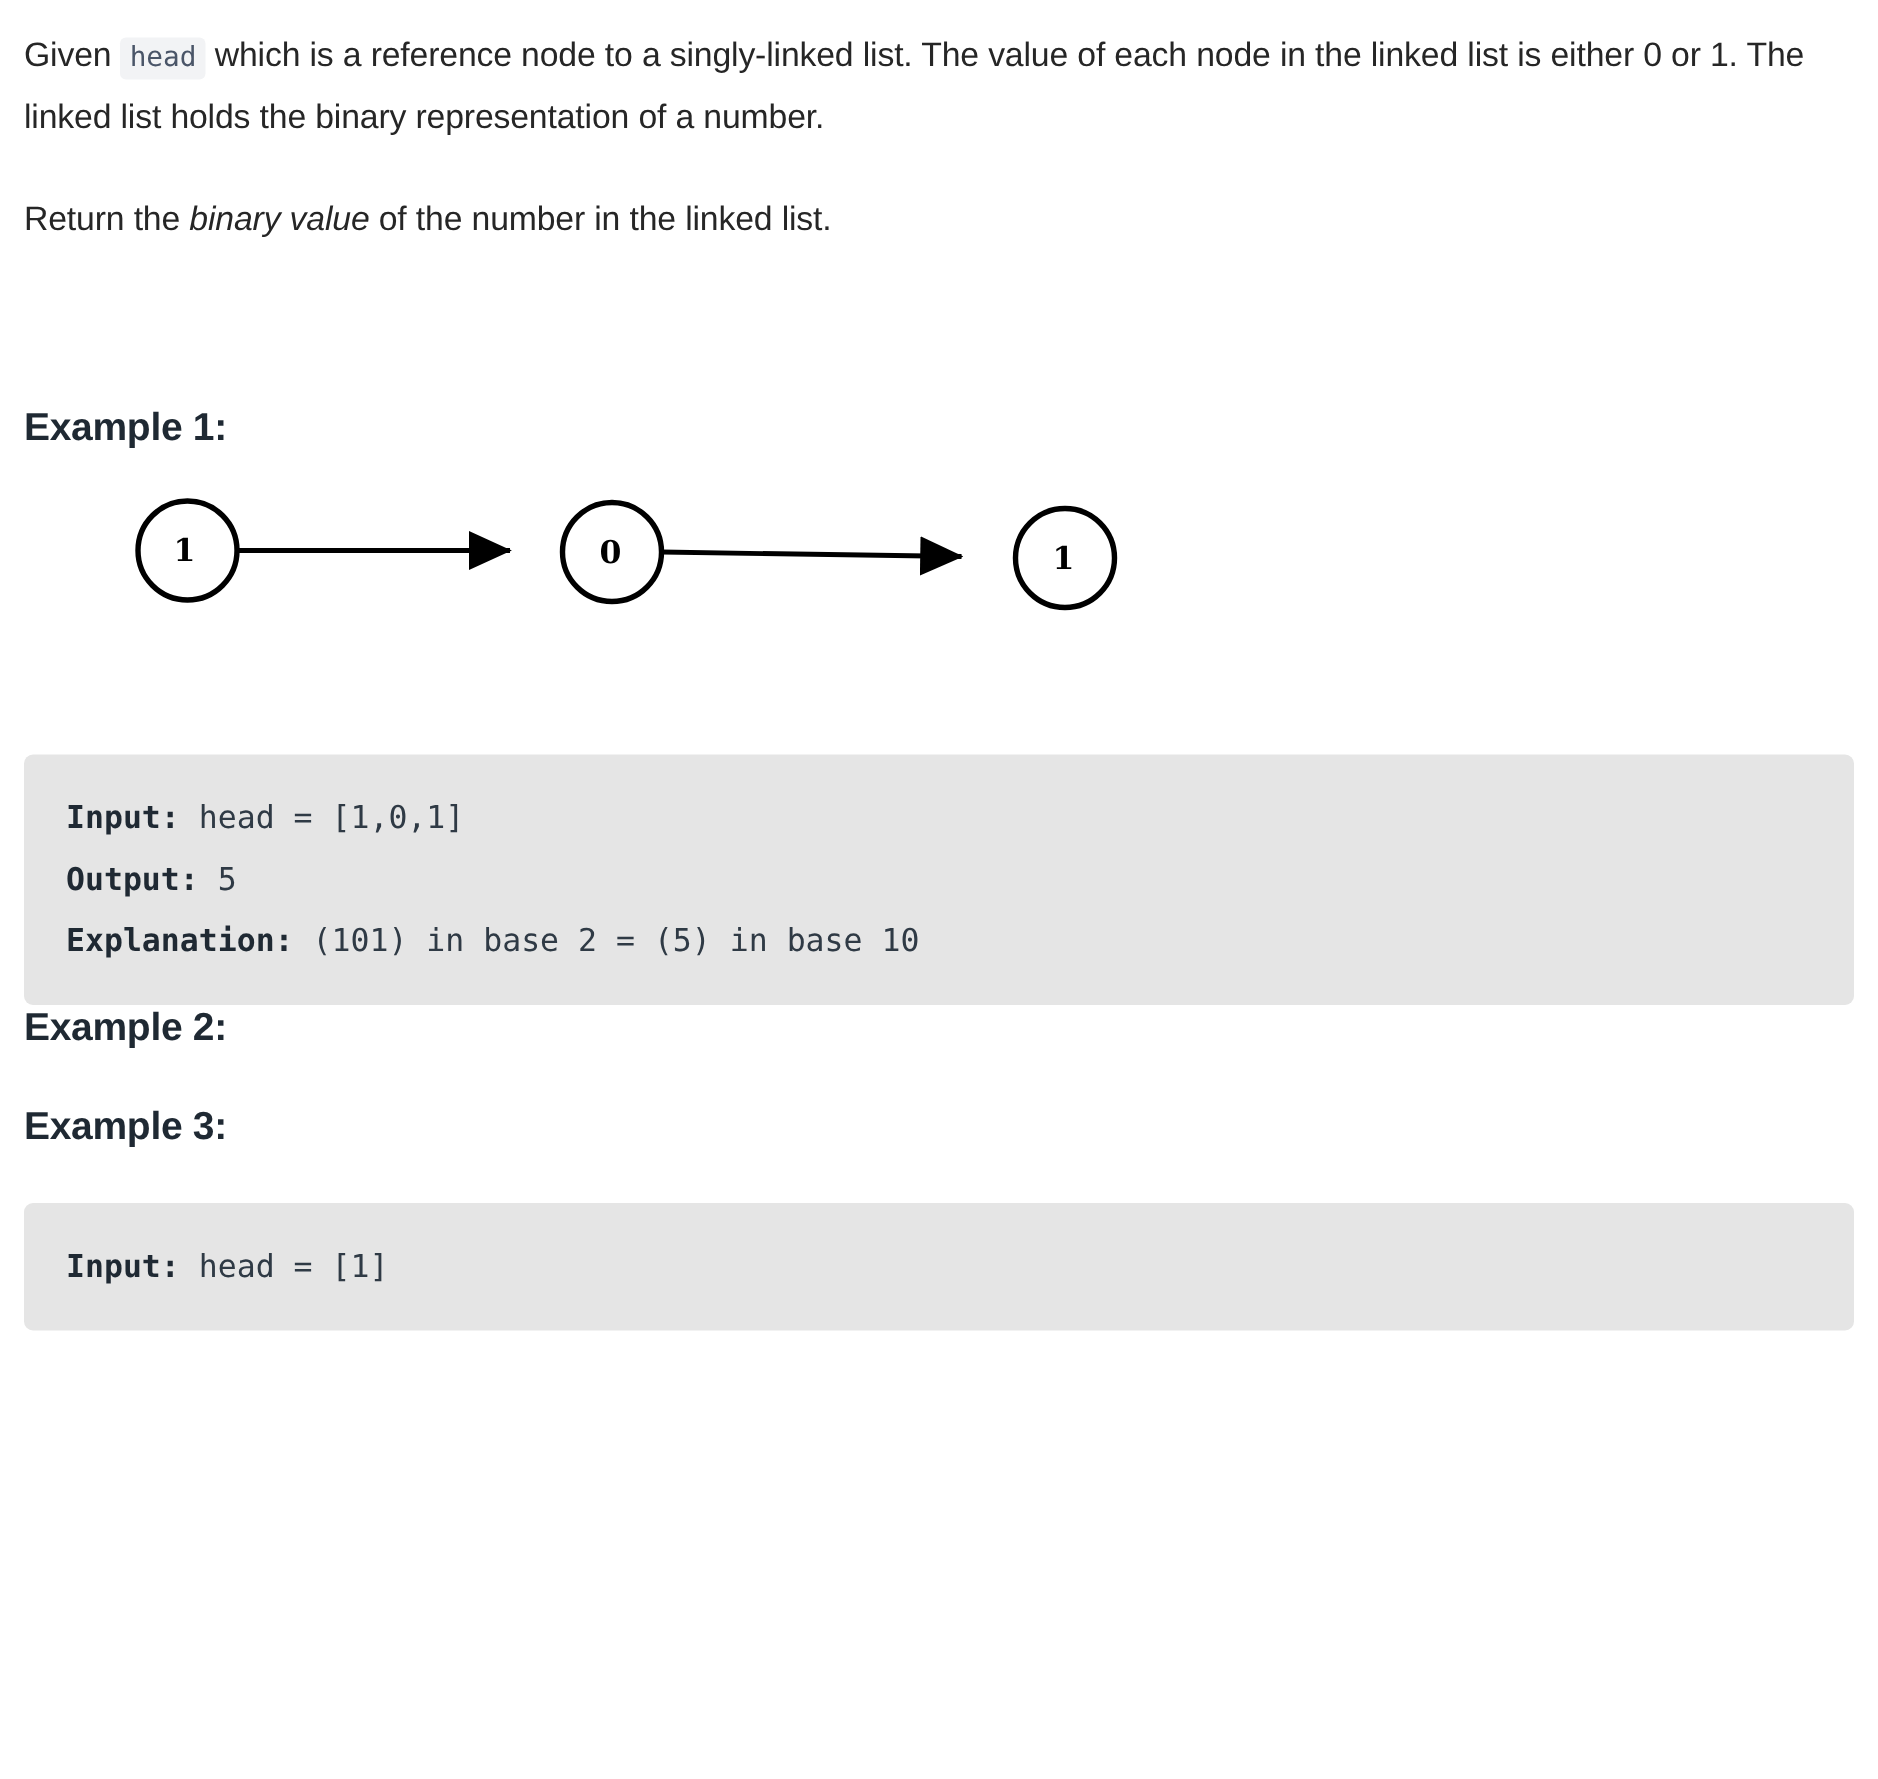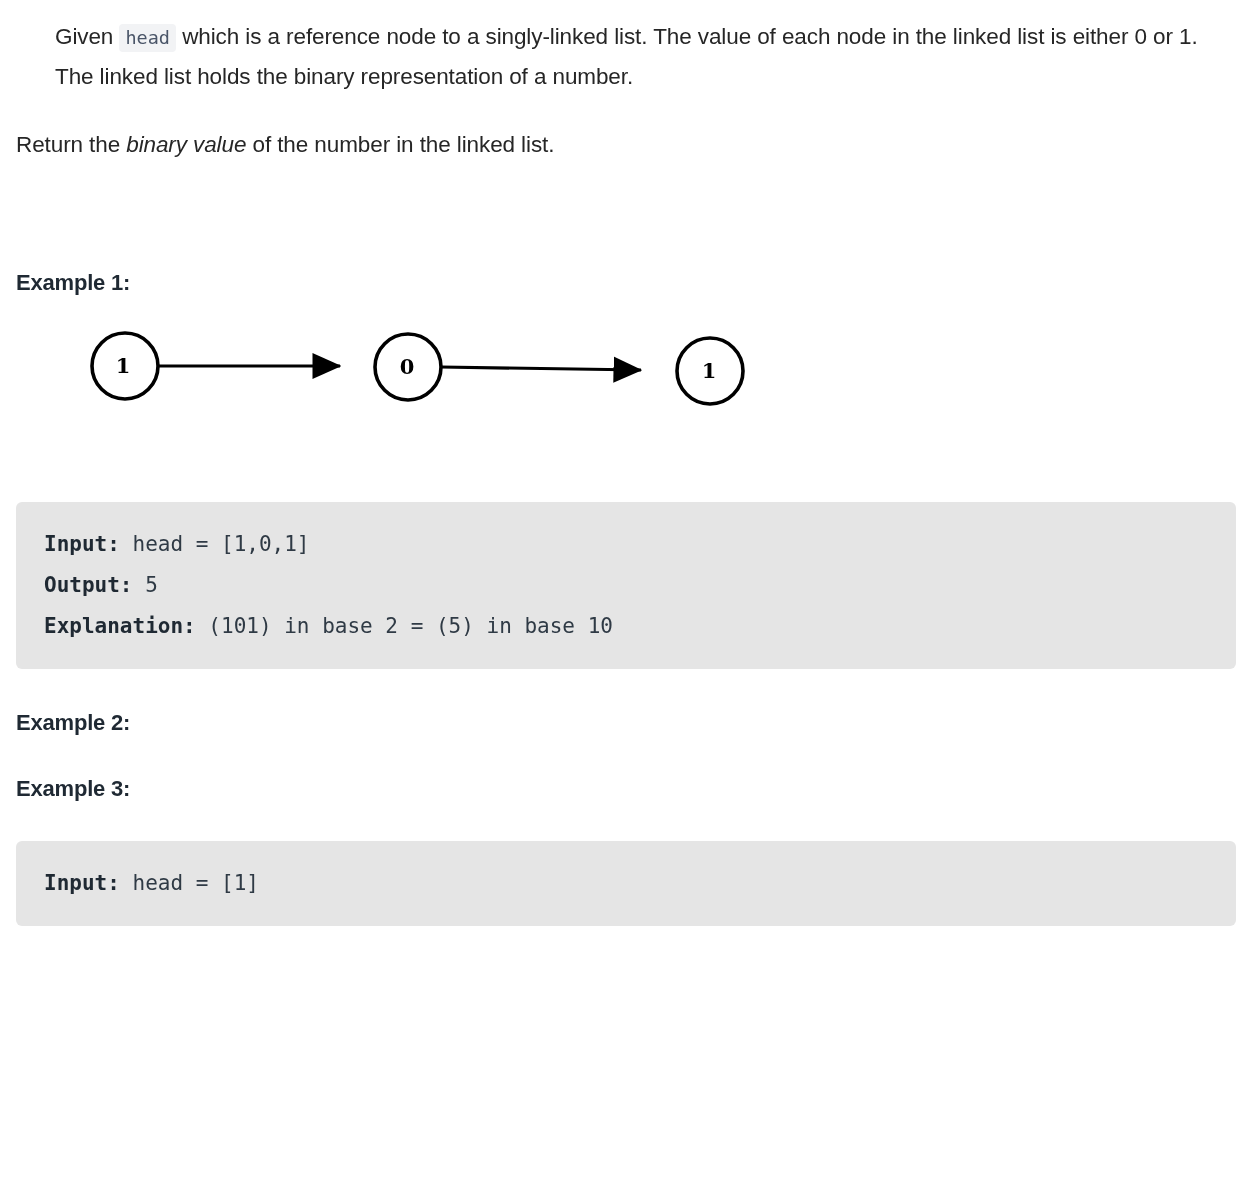--- a/index.html
+++ b/index.html
@@ -24,46 +24,46 @@
 
   
   .prose {
     margin: 0;
     padding: 0 16px;
     font-size: 22.5px;
     line-height: 39px;
     color: #262626;
     letter-spacing: -0.1px;
   }
-  .p1 { padding-top: 17px; max-width: 1230px; margin-left: 39px; }
+  .p1 { padding-top: 17px; max-width: 1230px; }
   .p2 { padding-top: 29px; }
 
   code.chip {
     font-family: "DejaVu Sans Mono", "Liberation Mono", monospace;
     font-size: 18.5px;
     background: #f2f3f5;
     color: #4a5568;
     border-radius: 4px;
     padding: 3px 6px 4px 6px;
     letter-spacing: 0;
   }
   em.ital { font-style: italic; }
 
   
   .ex-heading {
     margin: 0;
     padding: 0 16px;
-    font-size: 22px;
+    font-size: 26px;
     line-height: 28px;
     font-weight: bold;
     color: #1f2933;
     letter-spacing: -0.2px;
   }
   .ex1-heading { margin-top: 105px; }
-  .ex2-heading { margin-top: 40px; }
+  .ex2-heading { }
   .ex3-heading { margin-top: 38px; }
 
   
   .diagram-wrap {
     margin: 0;
     padding: 0;
     height: 170px;
     position: relative;
   }
   .diagram-svg {

